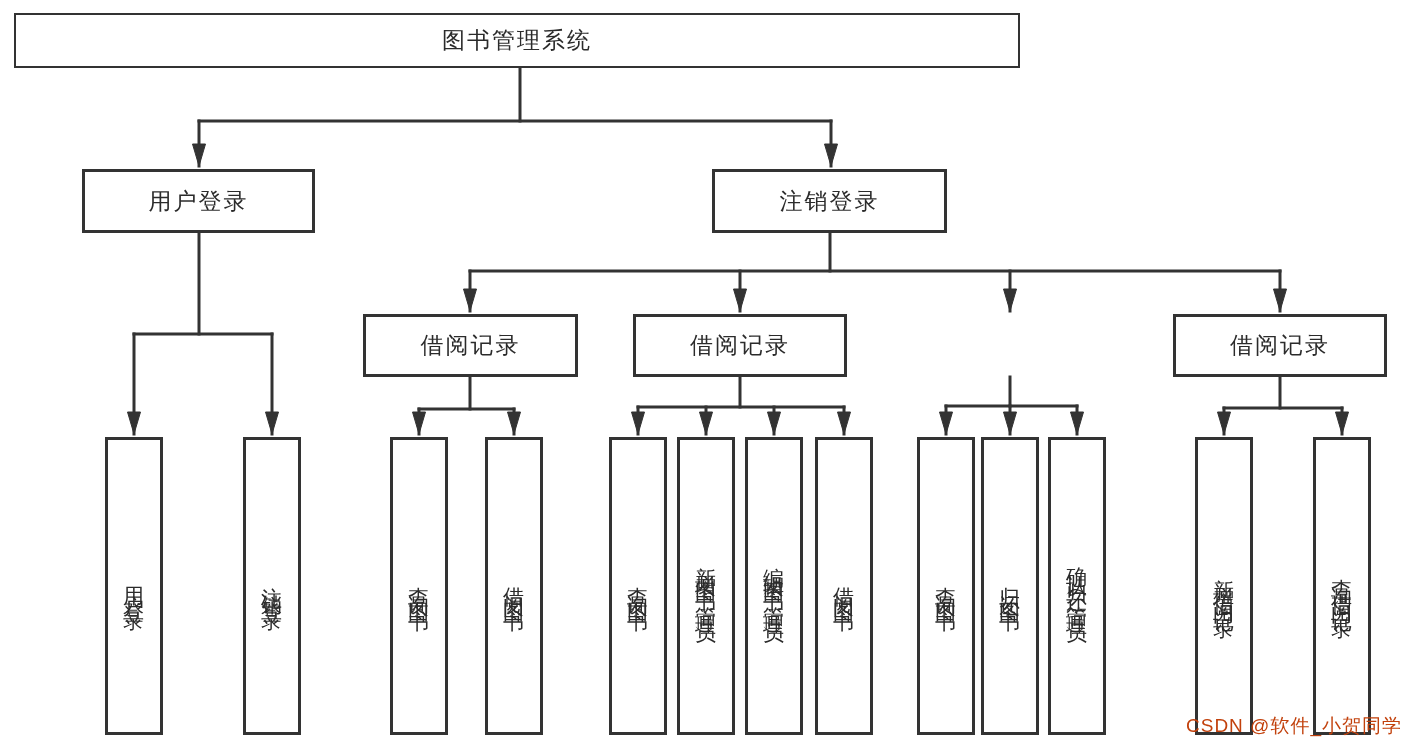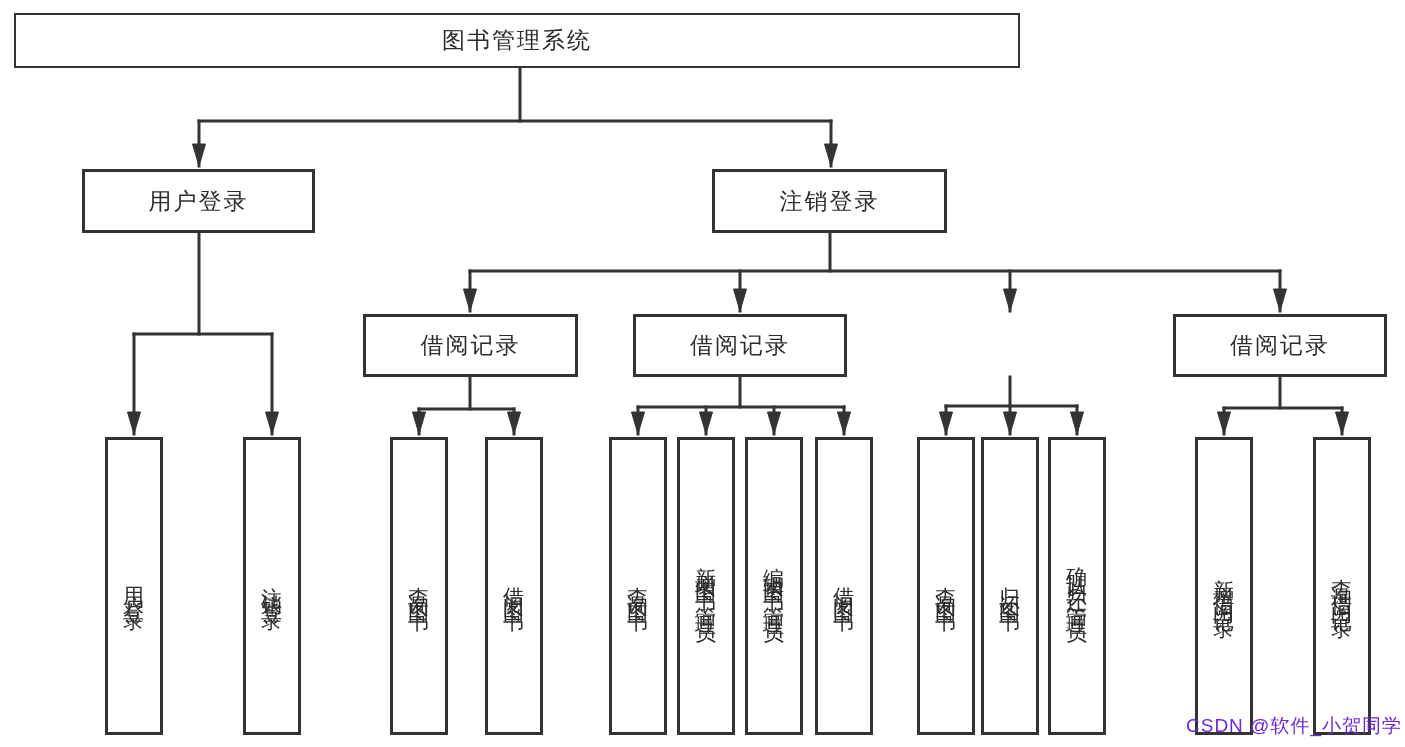--- a/index.html
+++ b/index.html
@@ -43,21 +43,21 @@
     font-size: 21px;
     letter-spacing: 8px;
     line-height: 1;
     white-space: nowrap;
   }
   .watermark {
     position: absolute;
     left: 1186px;
     top: 713px;
     font-size: 19px;
-    color: #6d28d9;
+    color: #c2410c;
     white-space: nowrap;
     letter-spacing: 1px;
   }
 </style>
 </head>
 <body>
 
 <div class="stage">
 
   <svg class="wires" viewBox="0 0 1405 747" xmlns="http://www.w3.org/2000/svg">

